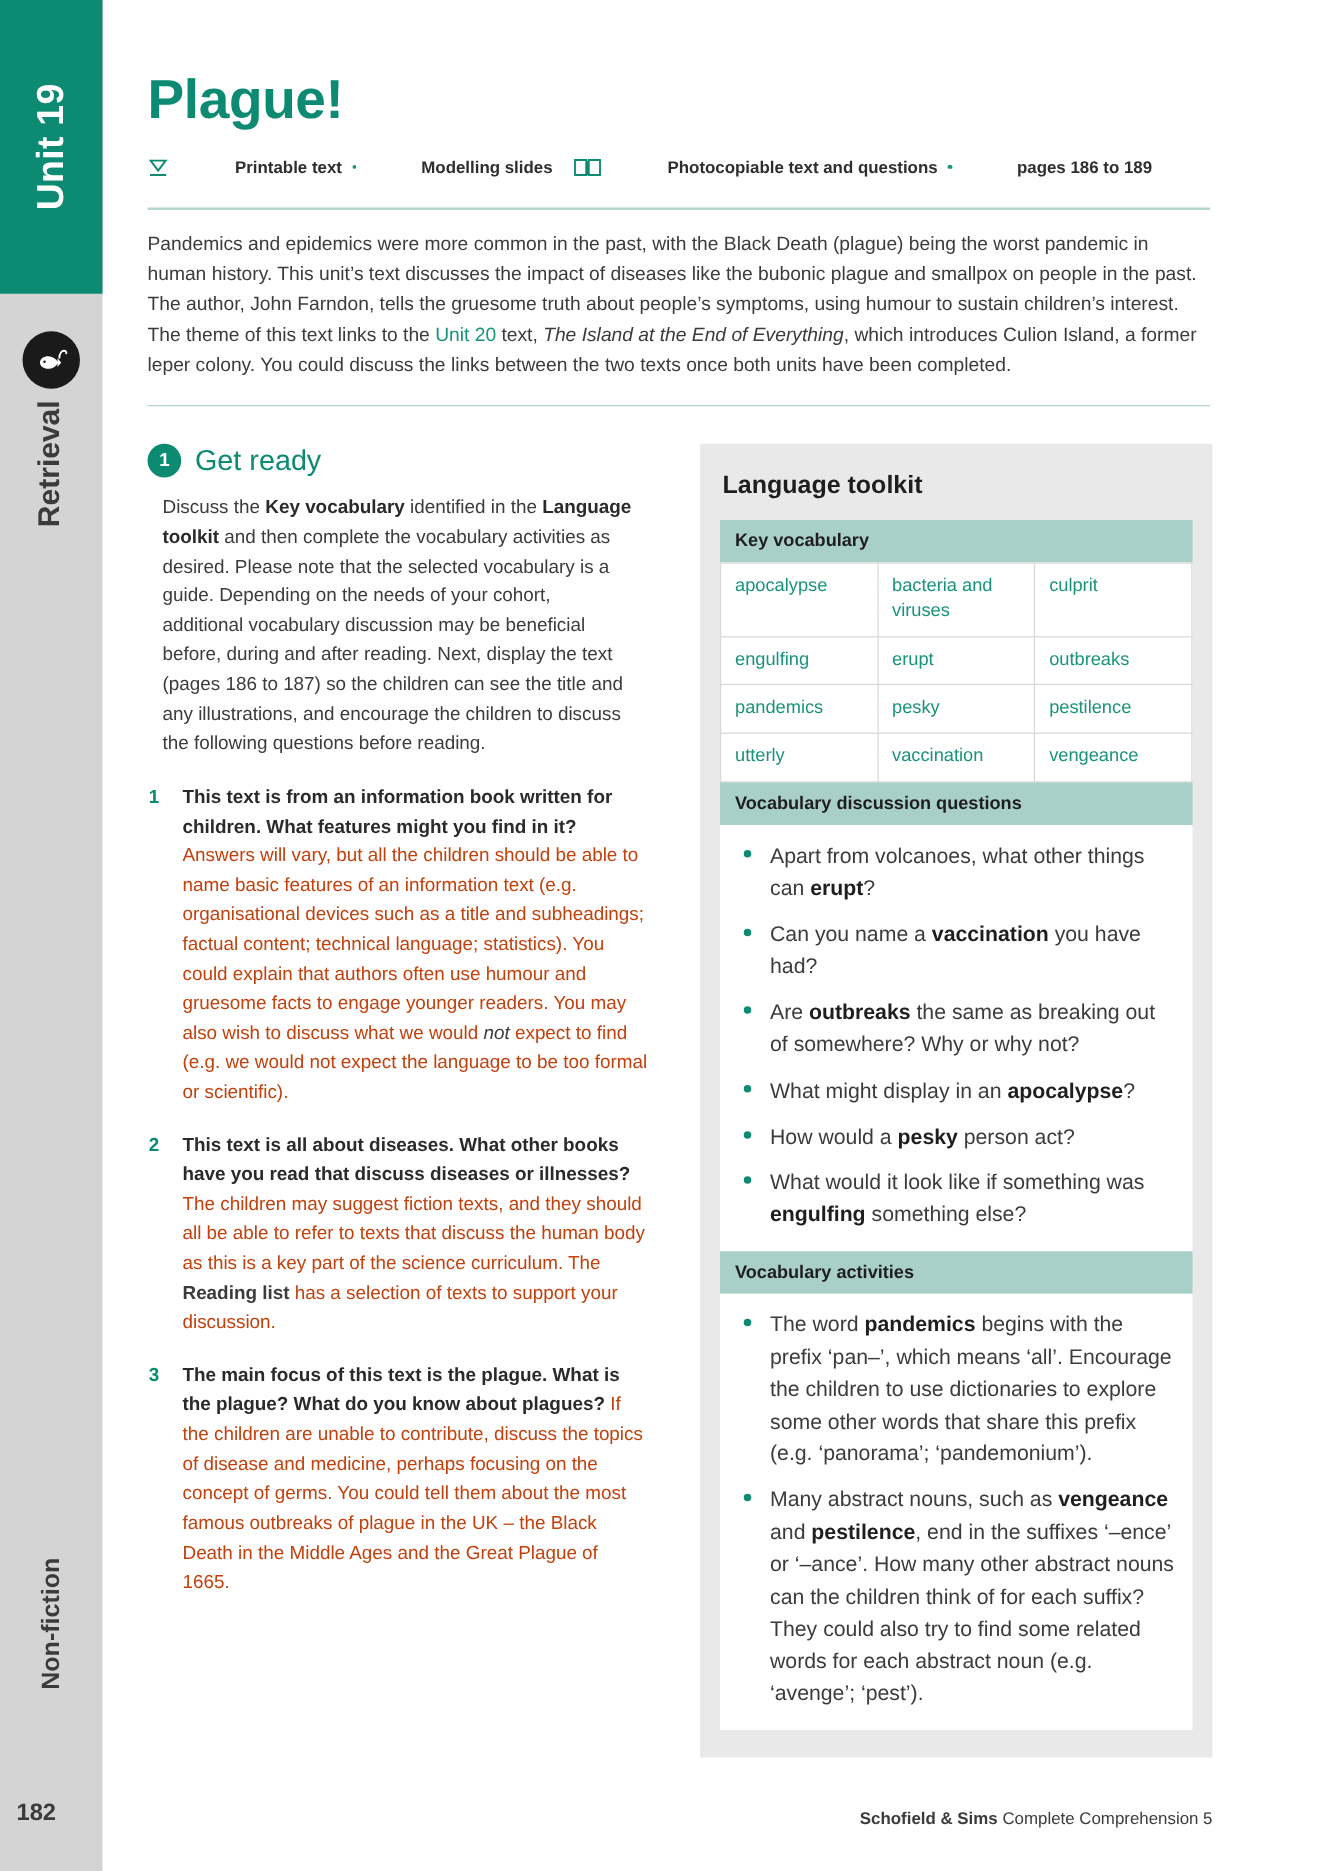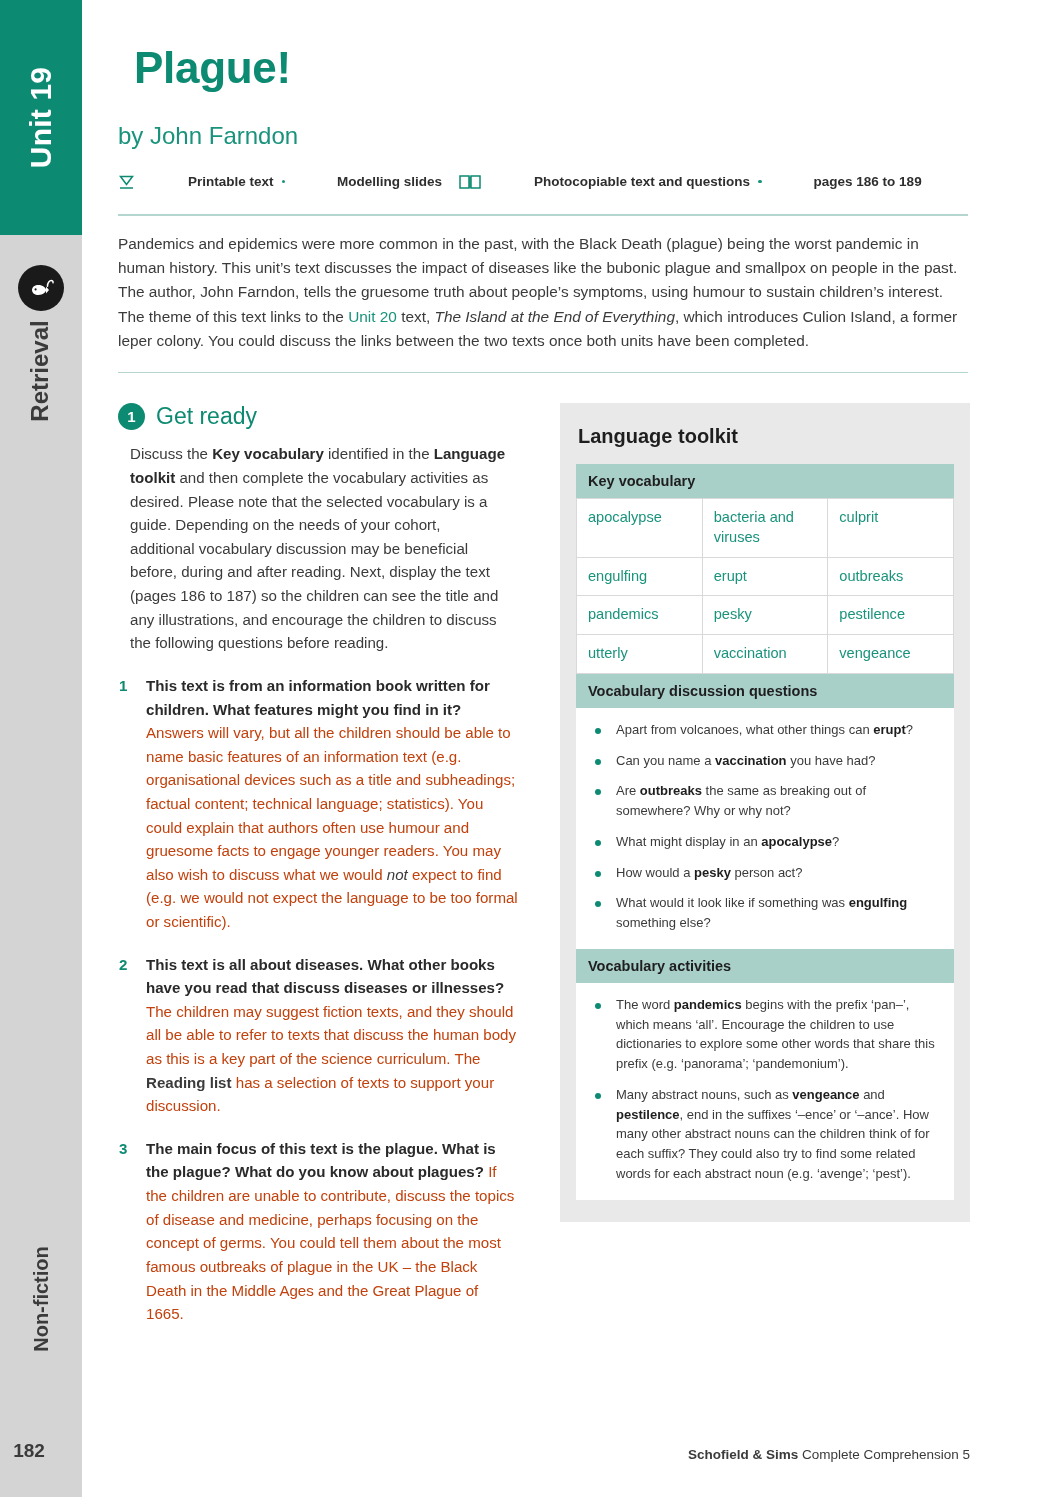--- a/index.html
+++ b/index.html
@@ -107,22 +107,22 @@
 
   
   .content {
     position: absolute;
     left: 118px;
     top: 0;
     width: 852px;
   }
 
   .title {
-    margin: 16px;
-    padding-top: 30px;
+    margin: 0;
+    padding-top: 58px;
     font-size: 44px;
     font-weight: bold;
     color: #0d8a72;
     letter-spacing: -0.3px;
     line-height: 1.0;
   }
   .byline {
     margin: 0;
     padding-top: 16px;
     font-size: 24px;
@@ -295,21 +295,21 @@
   }
   ul.tk-list {
     margin: 0;
     padding: 0;
     list-style: none;
   }
   ul.tk-list > li {
     position: relative;
     padding-left: 26px;
     margin-bottom: 11px;
-    font-size: 13px;
+    font-size: 17px;
     line-height: 1.52;
     color: #3b3b3b;
   }
   ul.tk-list > li:last-child { margin-bottom: 2px; }
   ul.tk-list > li::before {
     content: "";
     position: absolute;
     left: 5px;
     top: 8px;
     width: 6px;
@@ -347,21 +347,20 @@
   </div>
 
   <div class="sidebar-strand-label">Retrieval</div>
   <div class="sidebar-genre-label">Non-fiction</div>
   <div class="page-number">182</div>
 </div>
 
 <div class="content">
 
   <h1 class="title">Plague!</h1>
-  <div class="byline">by John Farndon</div>
 
   <div class="resource-strip">
     <span class="res-icon-download">
       <svg width="17" height="16" viewBox="0 0 17 16" aria-hidden="true">
         <polygon points="2.5,2.5 14.5,2.5 8.5,10.5" fill="none" stroke="#0d8a72" stroke-width="1.5"></polygon>
         <line x1="2" y1="14" x2="15" y2="14" stroke="#0d8a72" stroke-width="1.5"></line>
       </svg>
     </span>
     <span class="res-text">Printable text</span>
     <span class="res-dot"></span>

